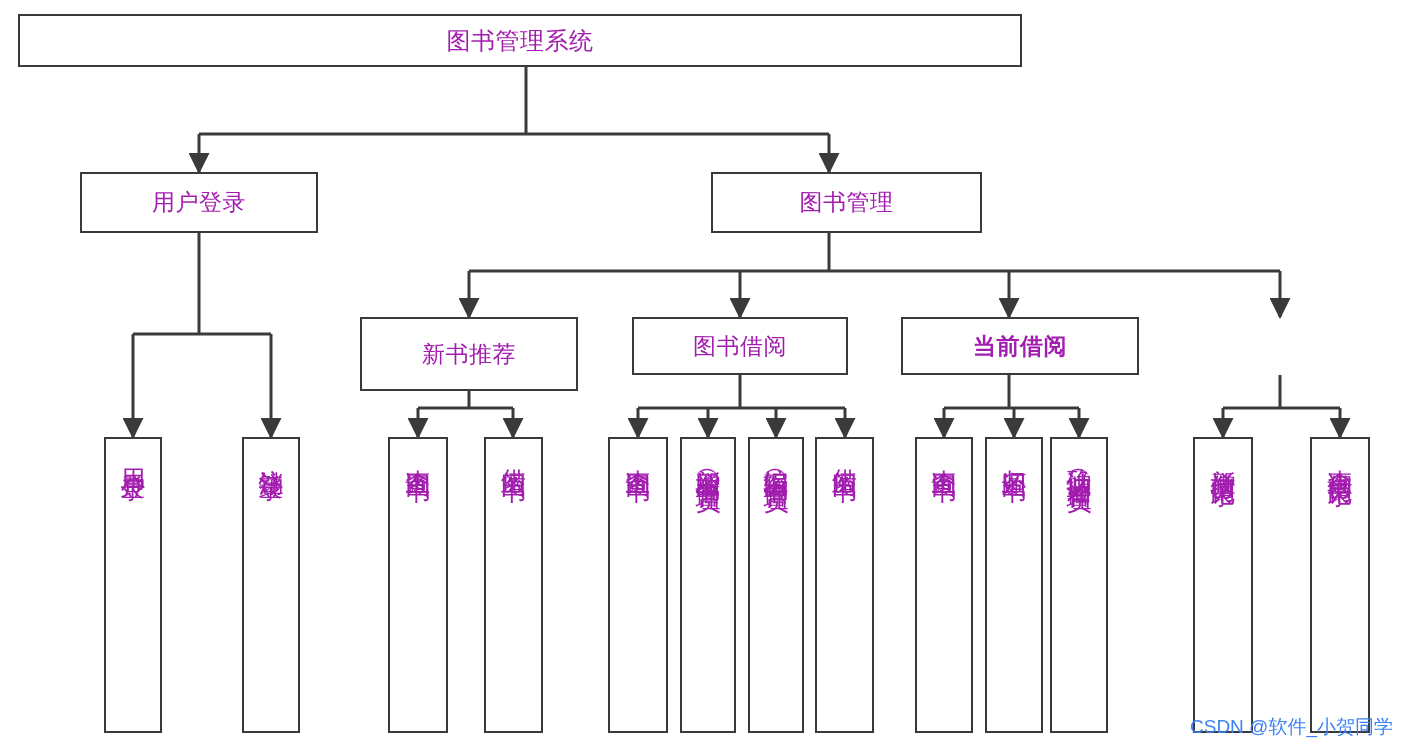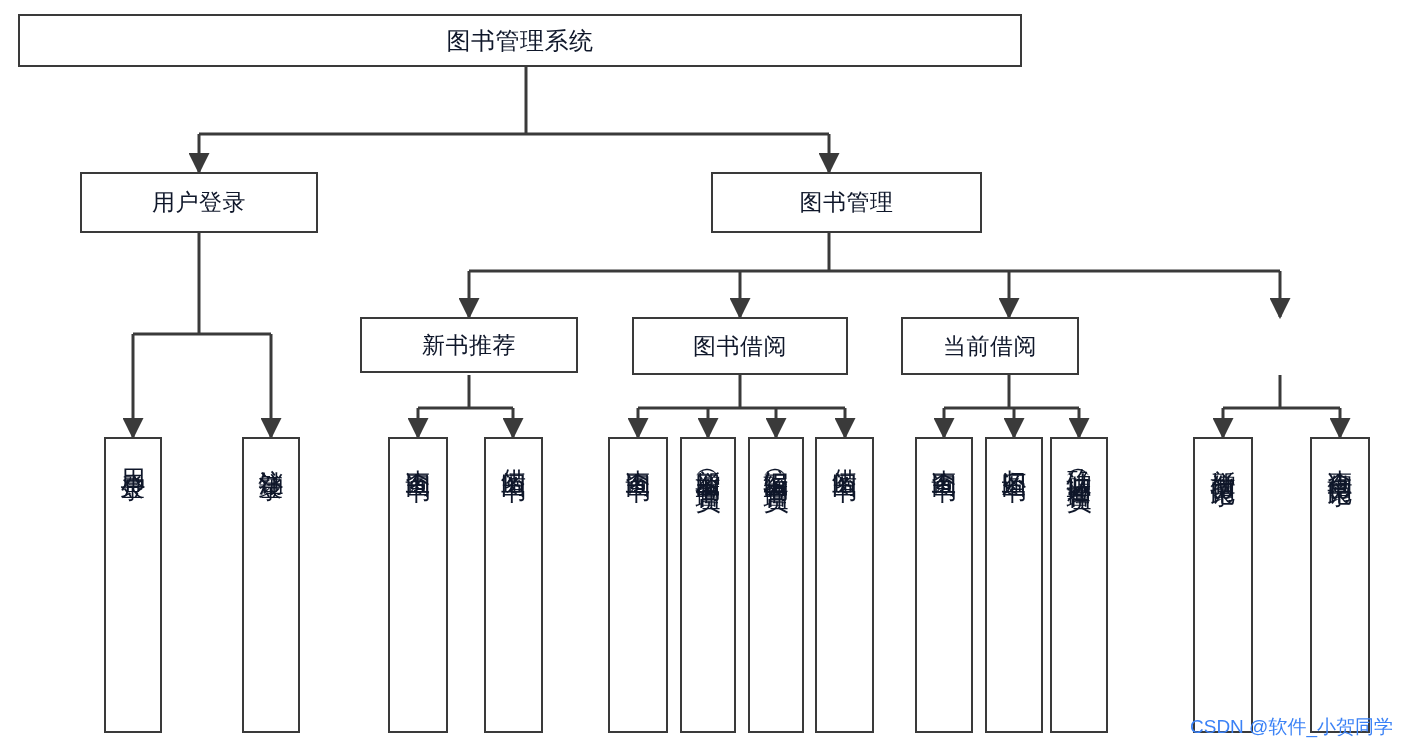--- a/index.html
+++ b/index.html
@@ -27,21 +27,21 @@
     pointer-events: none;
   }
   .node {
     position: absolute;
     box-sizing: border-box;
     background: #ffffff;
     border: 2px solid #3a3a3a;
     display: flex;
     align-items: center;
     justify-content: center;
-    color: #0f172a;
+    color: #a21caf;
     z-index: 2;
   }
   .node-label {
     display: block;
     text-align: center;
     line-height: 1.22;
     letter-spacing: 0.5px;
     white-space: nowrap;
   }
   
@@ -127,27 +127,27 @@
     <span class="node-label">图书管理系统</span>
   </div>
 
   <div class="node horiz" style="left: 80px; top: 172px; width: 238px; height: 61px;">
     <span class="node-label">用户登录</span>
   </div>
   <div class="node horiz" style="left: 711px; top: 172px; width: 271px; height: 61px;">
     <span class="node-label">图书管理</span>
   </div>
 
-  <div class="node horiz" style="left: 360px; top: 317px; width: 218px; height: 56px;">
+  <div class="node horiz" style="left: 360px; top: 317px; width: 218px; height: 74px;">
     <span class="node-label">新书推荐</span>
   </div>
   <div class="node horiz" style="left: 632px; top: 317px; width: 216px; height: 58px;">
     <span class="node-label">图书借阅</span>
   </div>
-  <div class="node horiz" style="left: 901px; top: 317px; width: 178px; height: 58px;">
+  <div class="node horiz" style="left: 901px; top: 317px; width: 238px; height: 58px; font-weight: bold;">
     <span class="node-label">当前借阅</span>
   </div>
 
   <div class="node vert" style="left: 104px; top: 437px; width: 58px; height: 296px;">
     <span class="node-label">用户登录</span>
   </div>
   <div class="node vert" style="left: 242px; top: 437px; width: 58px; height: 296px;">
     <span class="node-label">注销登录</span>
   </div>
   <div class="node vert" style="left: 388px; top: 437px; width: 60px; height: 296px;">

